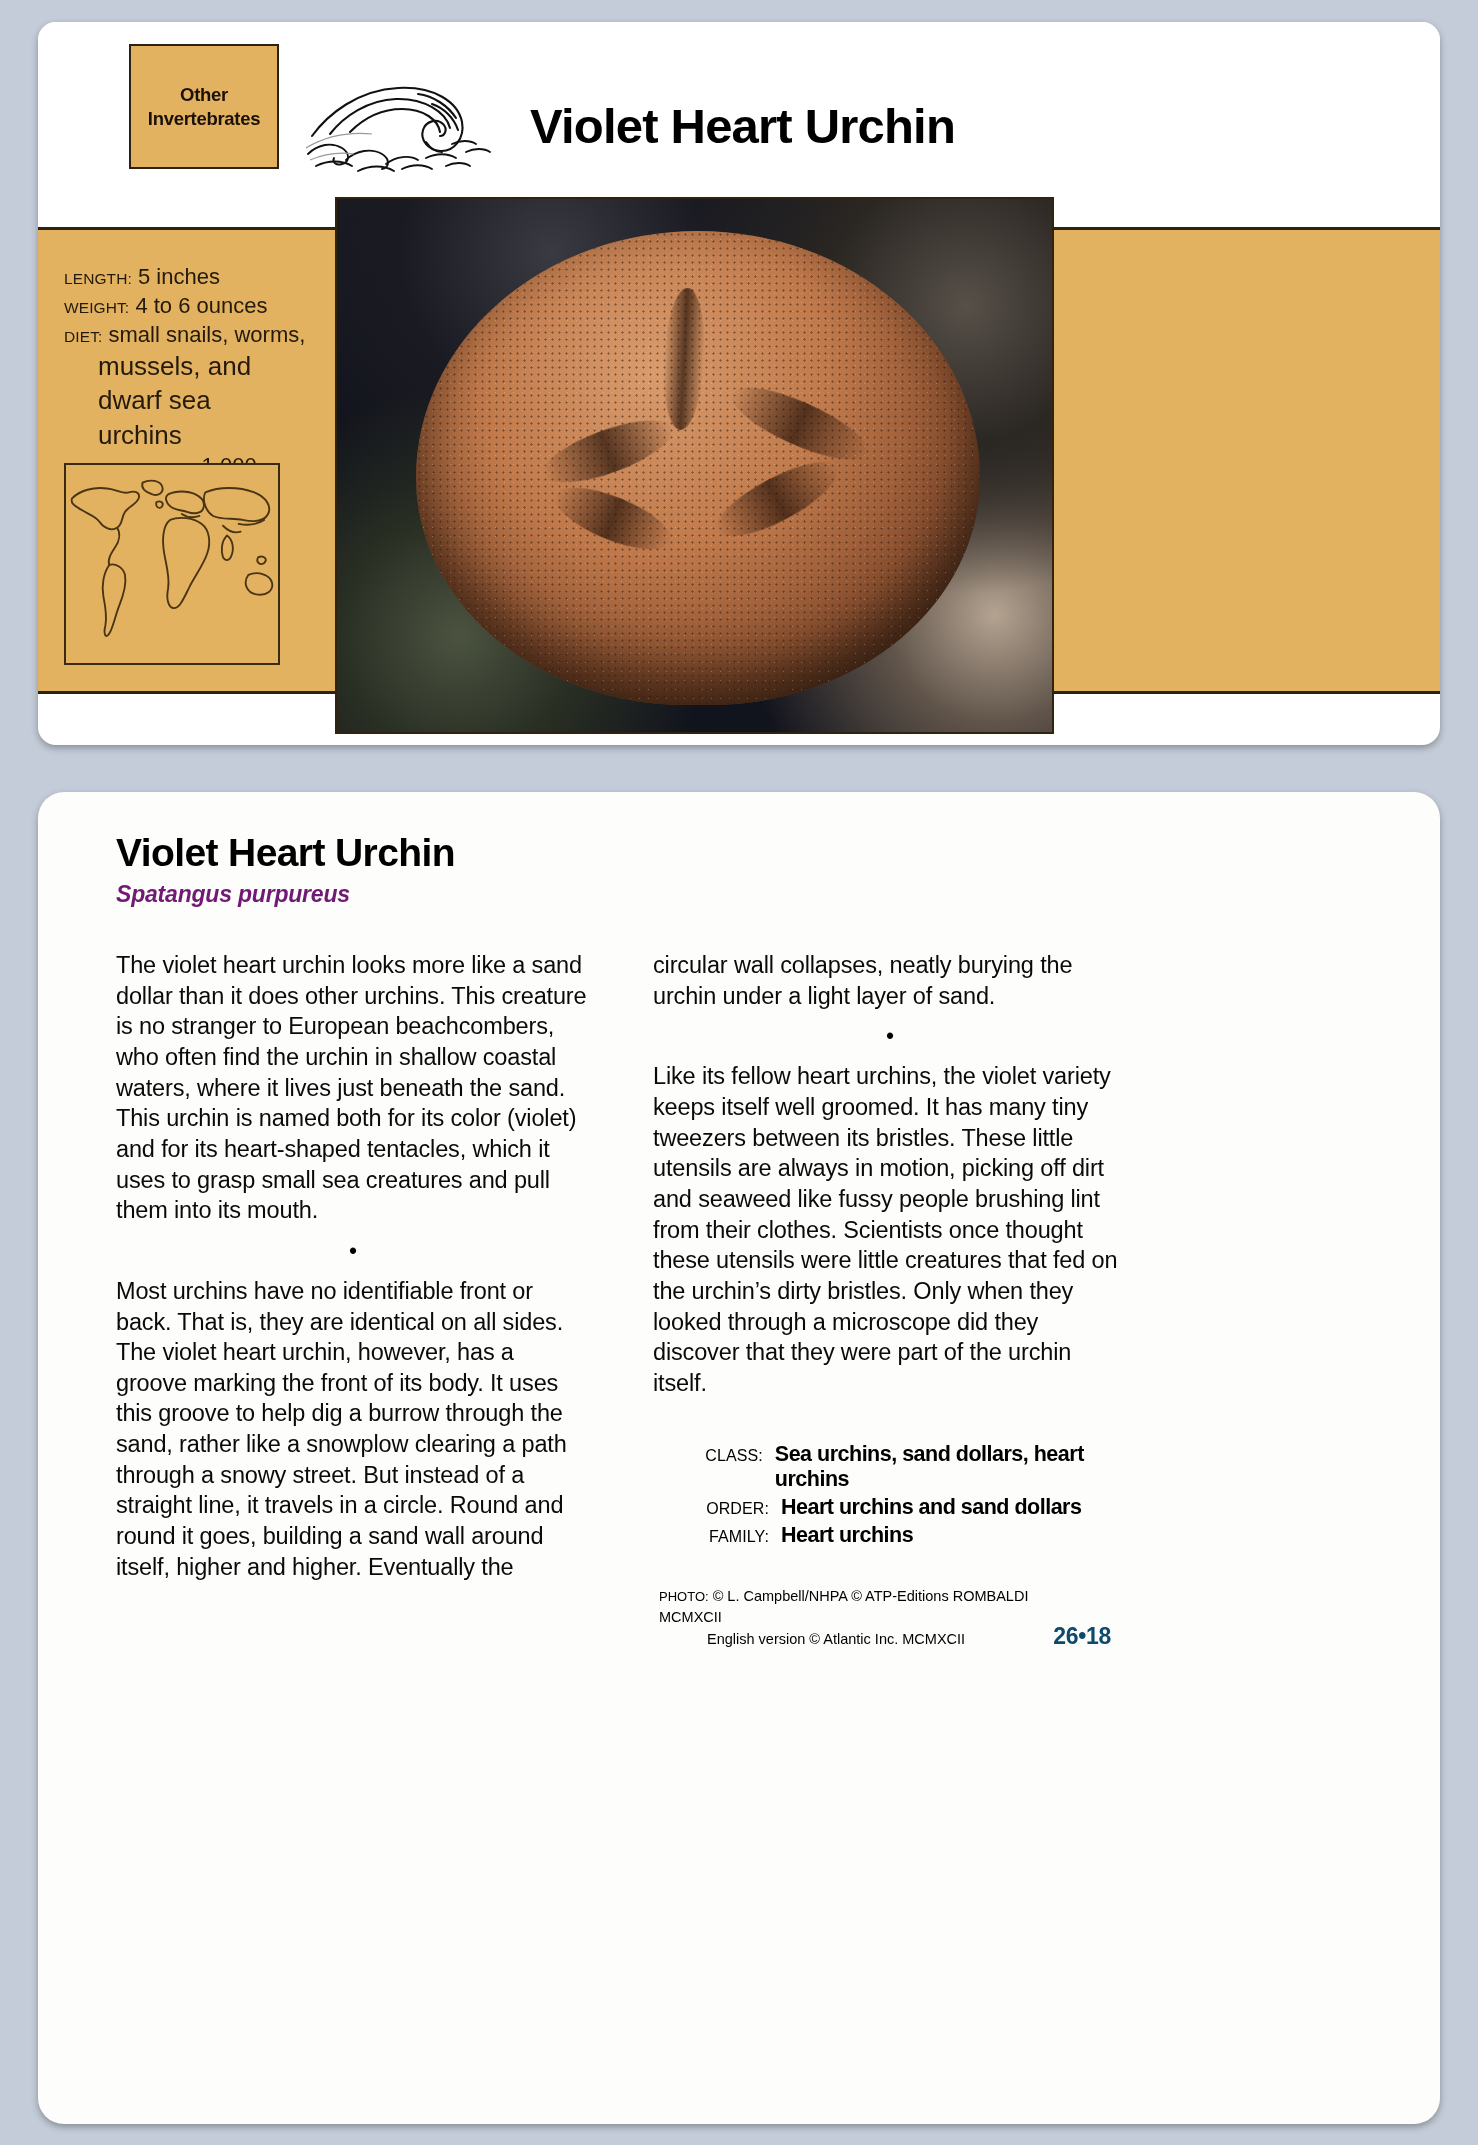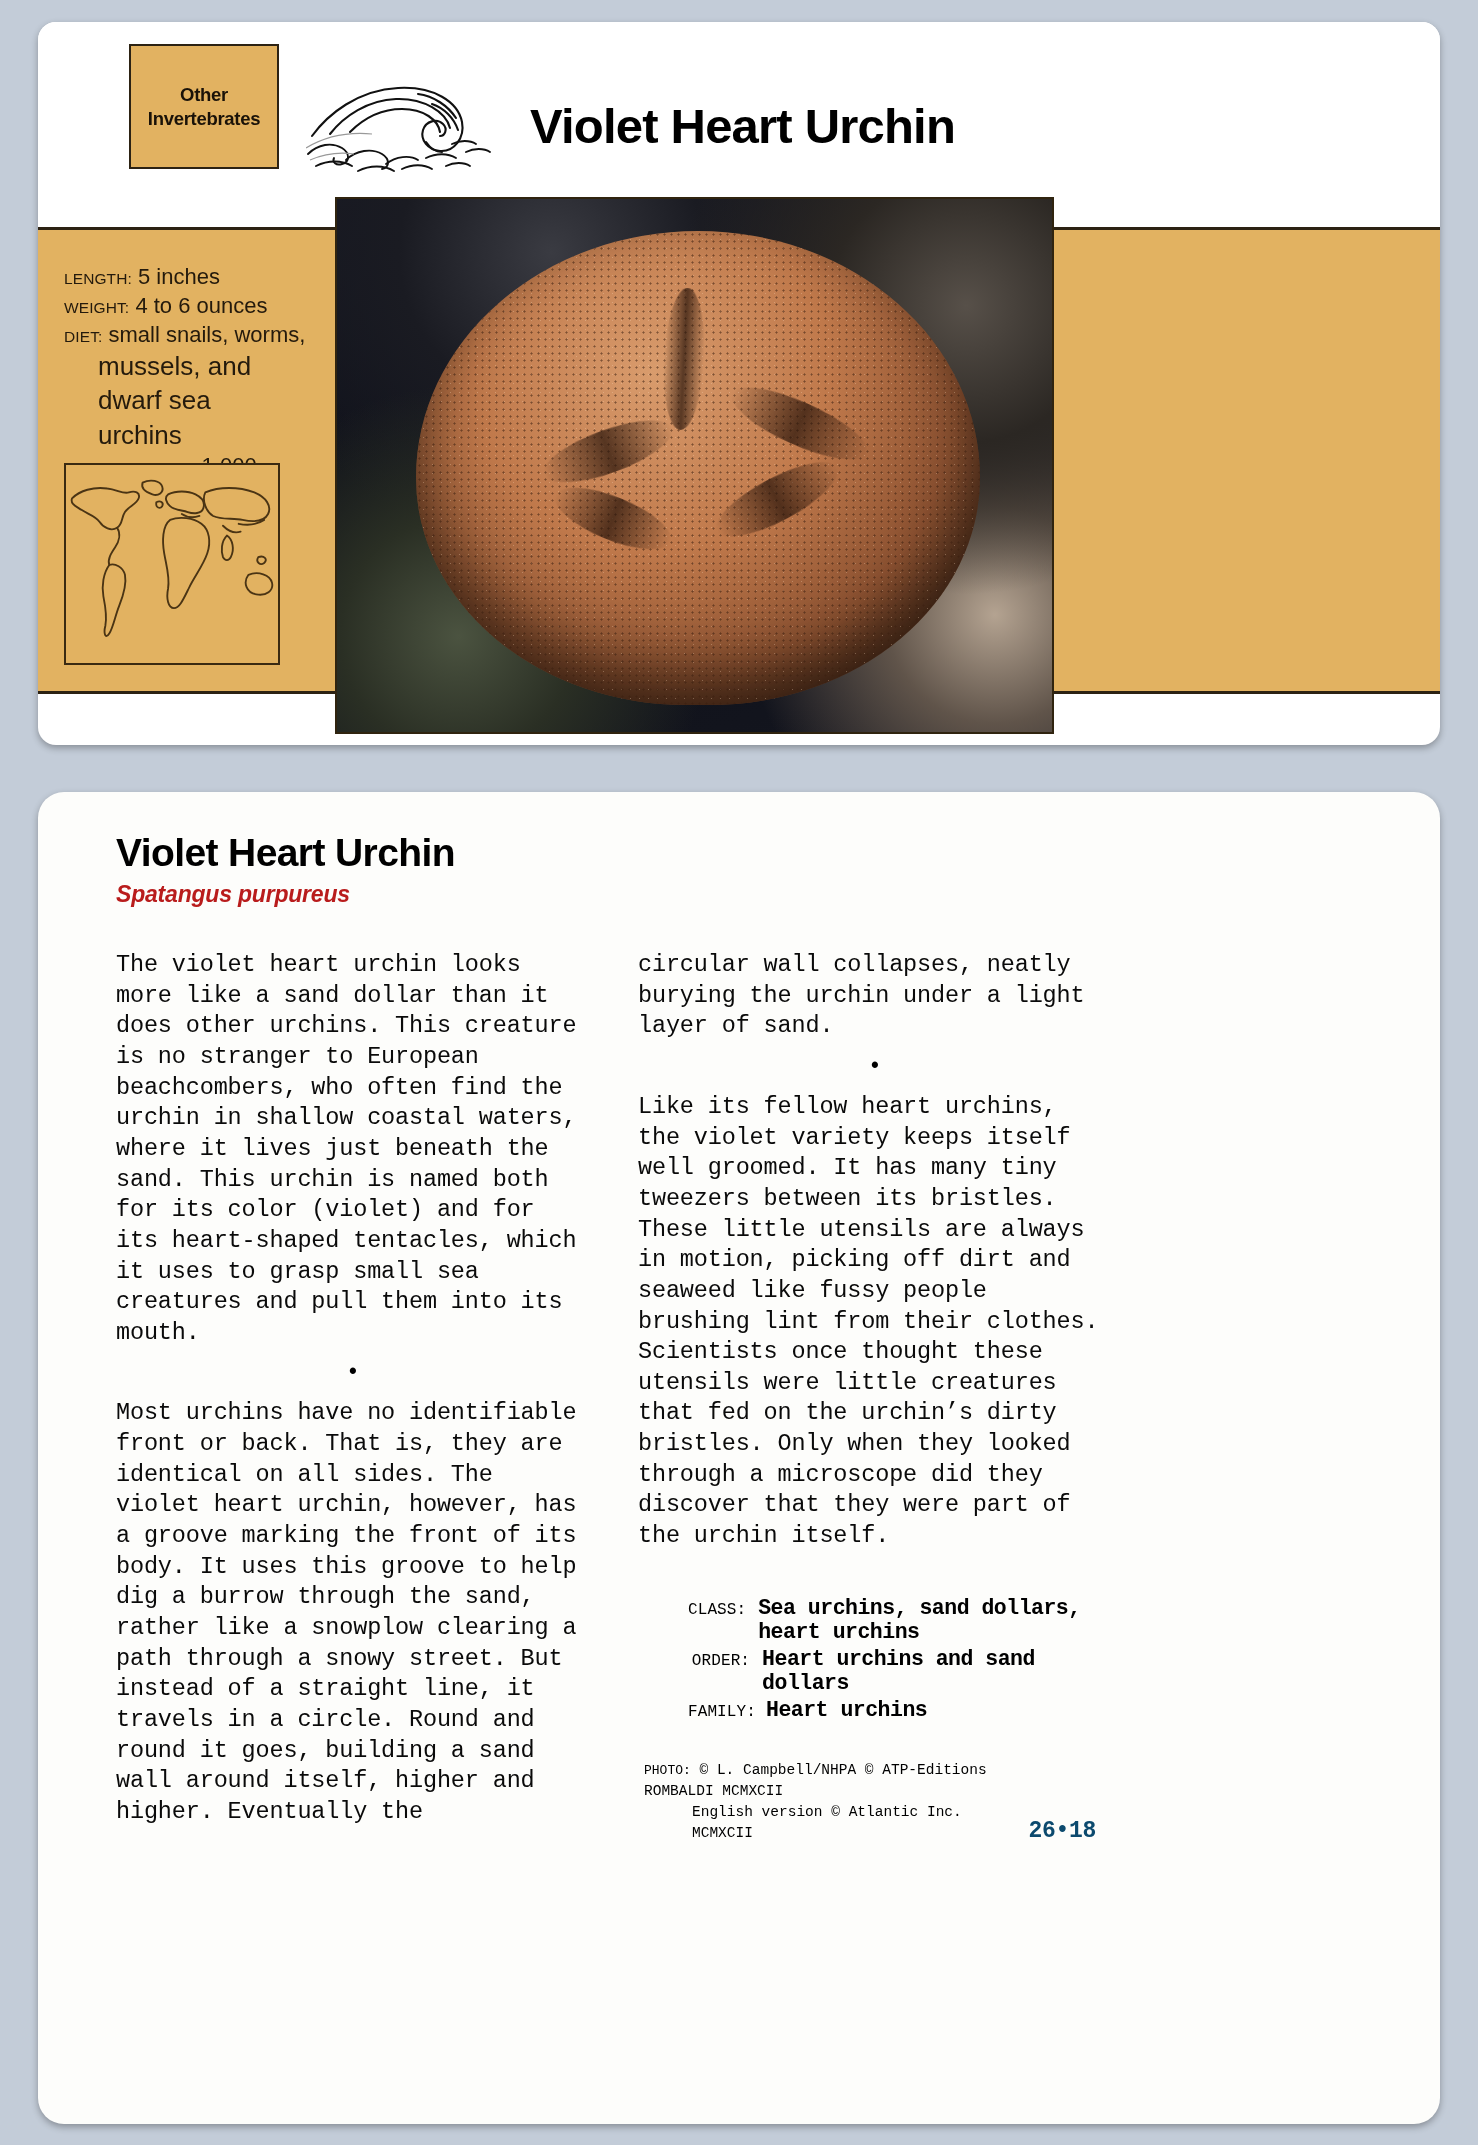--- a/index.html
+++ b/index.html
@@ -204,30 +204,29 @@
     font-size: 39px;
     font-weight: bold;
     color: #000;
     letter-spacing: -0.6px;
     line-height: 1.05;
   }
   .back-sci {
     font-size: 23px;
     font-weight: bold;
     font-style: italic;
-    color: #b91c1c;
+    color: #701a75;
     margin-top: 7px;
     letter-spacing: -0.2px;
   }
 
   .columns {
     display: flex;
-    gap: 48px;
+    gap: 63px;
     margin-top: 42px;
-    font-family: Liberation Mono, monospace;
   }
   .col { width: 474px; }
 
   .para {
     font-size: 23.5px;
     line-height: 1.305;
     color: #0a0a0a;
     letter-spacing: -0.15px;
   }
   .bullet-sep {

